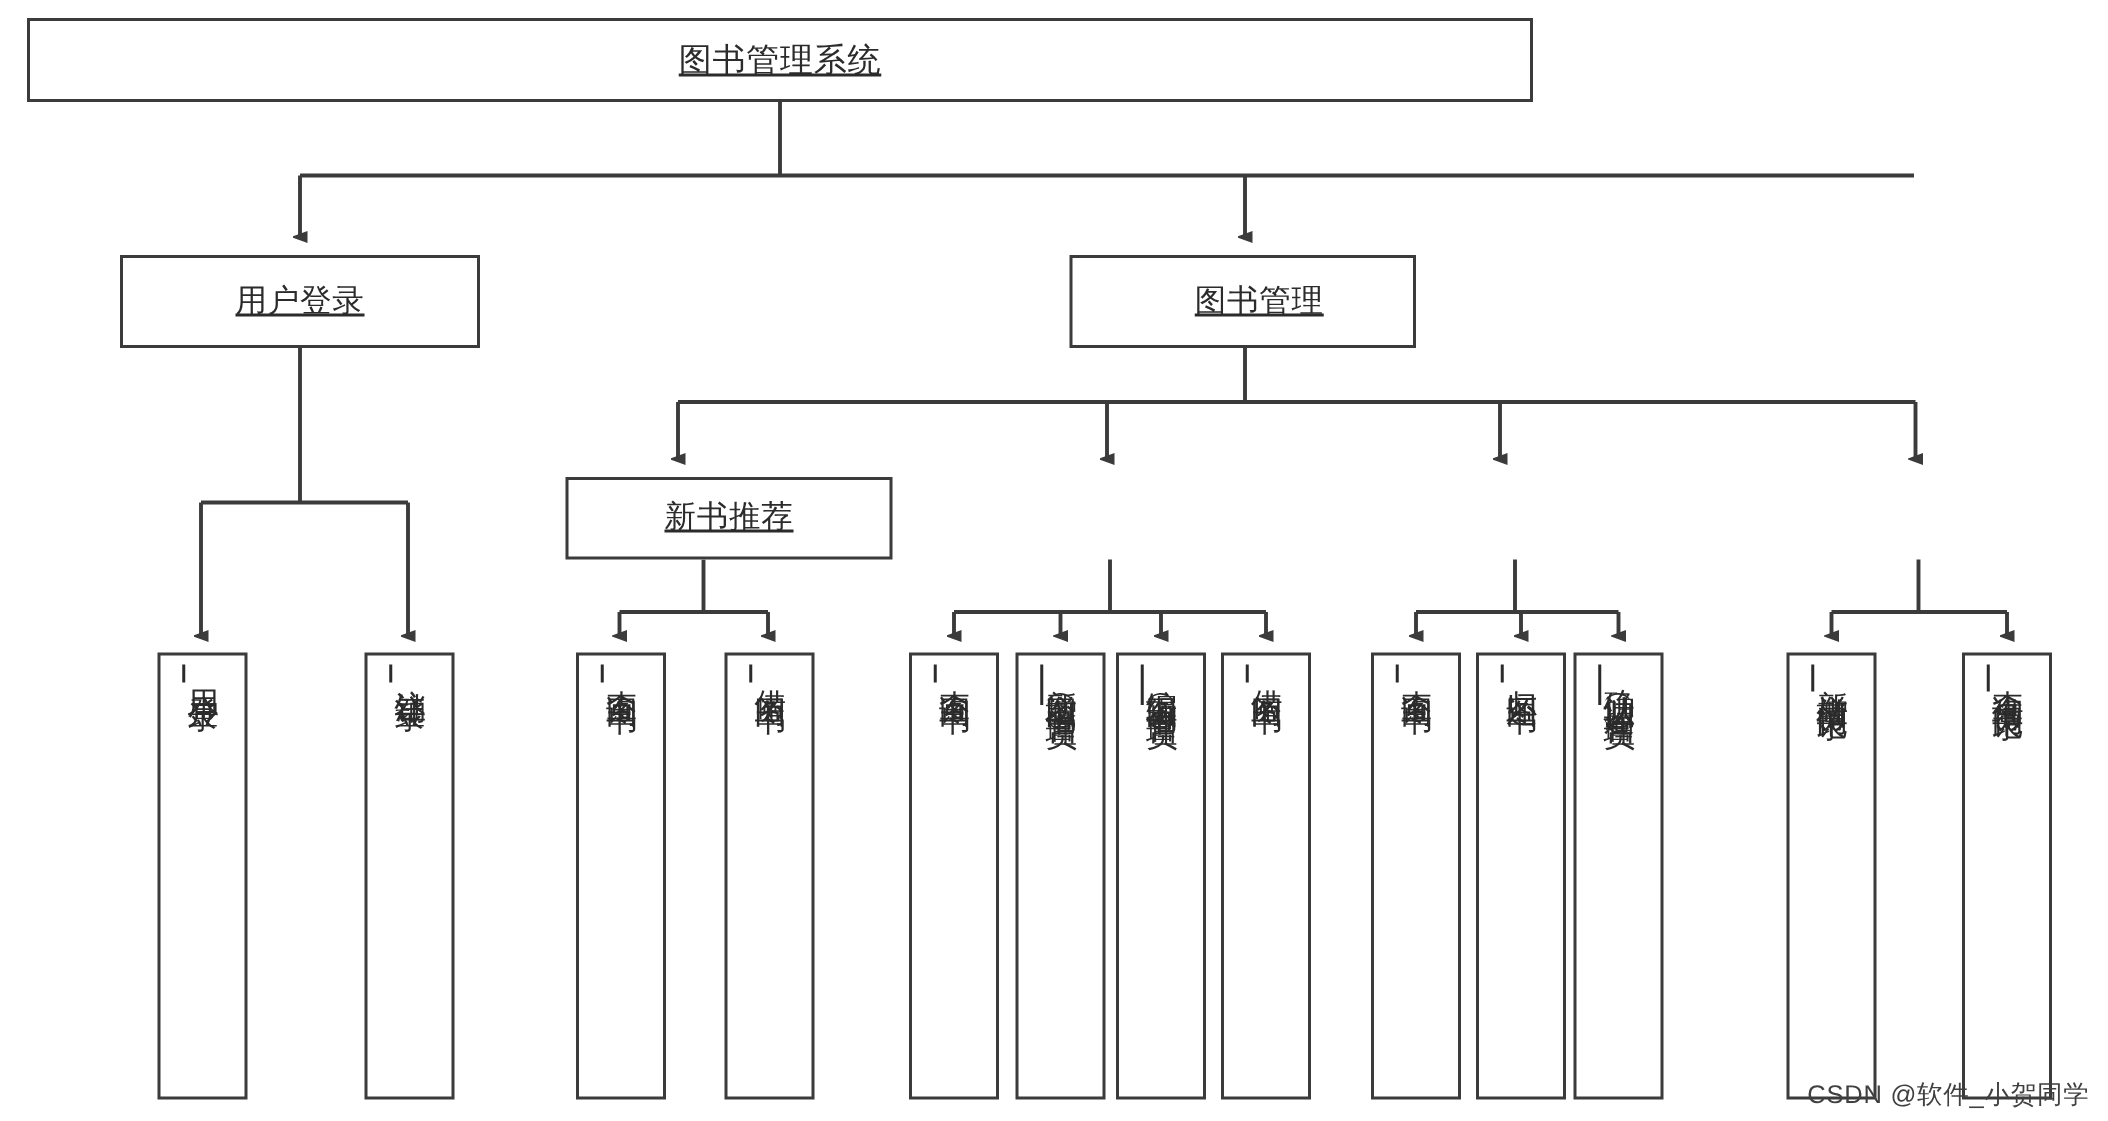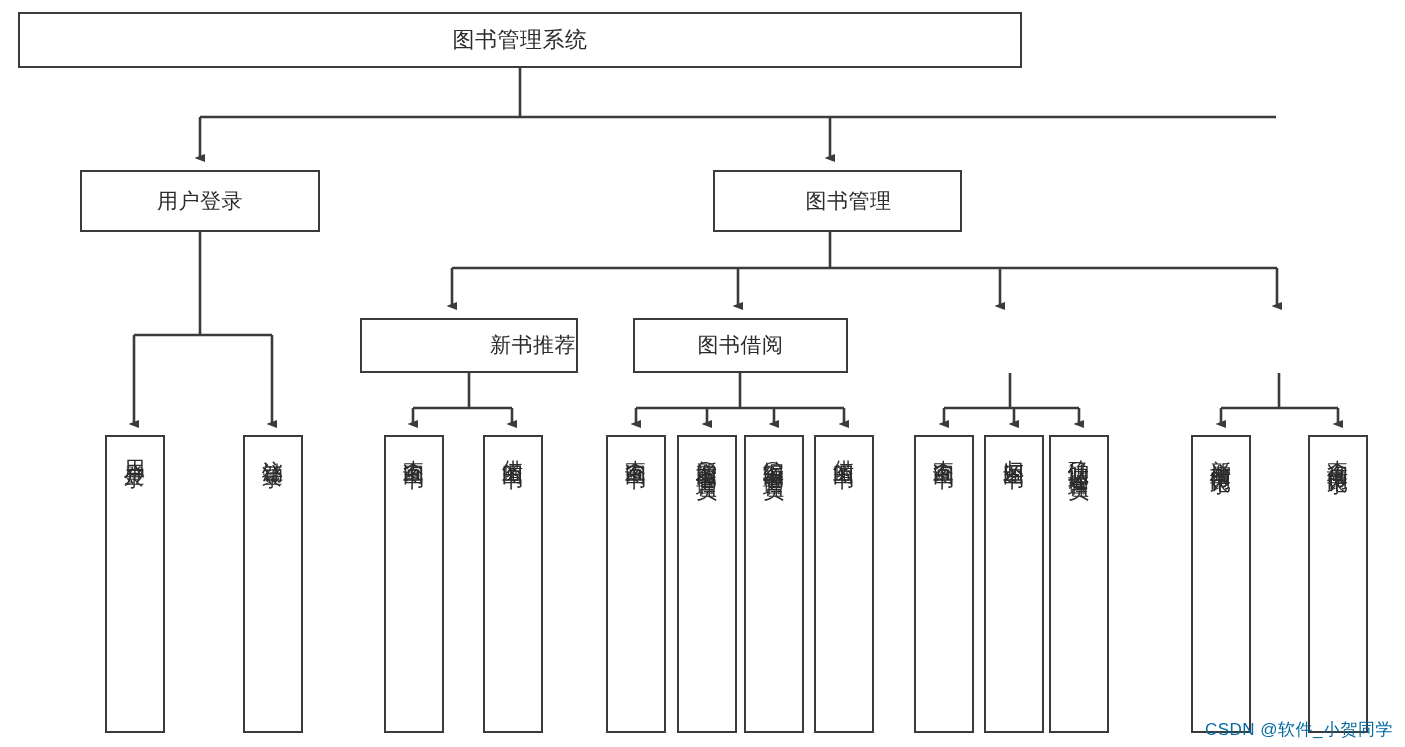--- a/index.html
+++ b/index.html
@@ -33,20 +33,21 @@
     display: flex;
     align-items: center;
     justify-content: center;
     color: #2b2b2b;
   }
   .node-label {
     display: block;
     text-align: center;
     line-height: 1.18;
     white-space: pre;
+    text-decoration: underline;
   }
   
   .node.horiz .node-label {
     font-size: 21px;
     letter-spacing: 0.5px;
   }
   .node.root .node-label {
     font-size: 22px;
   }
   
@@ -61,21 +62,21 @@
     line-height: 1.0;
     letter-spacing: 3px;
     max-height: 285px;
     text-align: left;
   }
   #watermark {
     position: absolute;
     right: 12px;
     bottom: 6px;
     font-size: 17px;
-    color: #0369a1;
+    color: #404040;
     white-space: nowrap;
     letter-spacing: 0.5px;
   }
 </style>
 </head>
 <body>
 
 <div id="diagram-root">
 
   <svg id="connector-layer" width="1405" height="747" viewBox="0 0 1405 747" xmlns="http://www.w3.org/2000/svg">
@@ -128,29 +129,26 @@
     </g>
   </svg>
 
   <div class="node horiz root" style="left:18px; top:12px; width:1004px; height:56px;">
     <span class="node-label">图书管理系统</span>
   </div>
 
   <div class="node horiz" style="left:80px; top:170px; width:240px; height:62px;">
     <span class="node-label">用户登录</span>
   </div>
-  <div class="node horiz" style="left:713px; top:170px; width:249px; height:62px;padding-left:22px;">
+  <div class="node horiz" style="left:713px; top:170px; width:231px; height:62px;padding-left:22px;">
     <span class="node-label">图书管理</span>
   </div>
 
-  <div class="node horiz" style="left:360px; top:318px; width:218px; height:55px;justify-content:flex-end;">
+  <div class="node horiz" style="left:377px; top:318px; width:218px; height:55px;">
     <span class="node-label">新书推荐</span>
-  </div>
-  <div class="node horiz" style="left:633px; top:318px; width:215px; height:55px;">
-    <span class="node-label">图书借阅</span>
   </div>
 
   <div class="node vert" style="left:105px; top:435px; width:60px; height:298px;">
     <span class="node-label">用户登录</span>
   </div>
   <div class="node vert" style="left:243px; top:435px; width:60px; height:298px;">
     <span class="node-label">注销登录</span>
   </div>
 
   <div class="node vert" style="left:384px; top:435px; width:60px; height:298px;">

